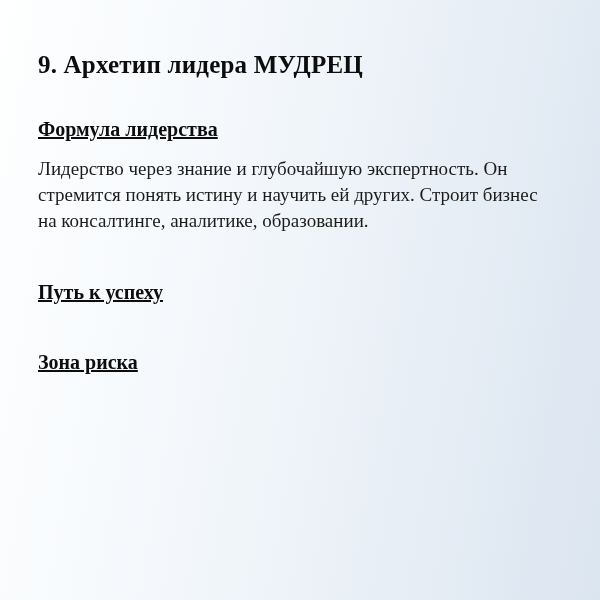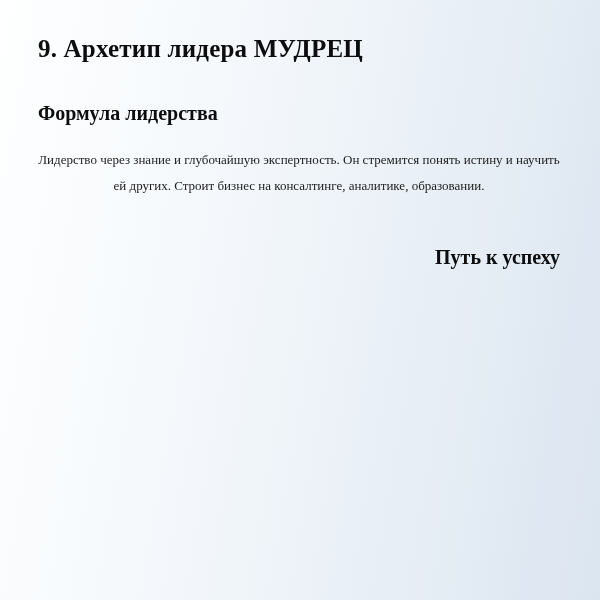--- a/index.html
+++ b/index.html
@@ -9,68 +9,68 @@
   body {
     width: 600px;
     height: 600px;
     overflow: hidden;
     font-family: "Liberation Serif", "DejaVu Serif", serif;
   }
   .slide {
     box-sizing: border-box;
     width: 600px;
     height: 600px;
-    padding: 34px 40px 0 38px;
+    padding: 50px 40px 0 38px;
     background: linear-gradient(100deg, #feffff 0%, #f3f7fb 40%, #dbe5f0 100%);
   }
   .slide-title {
     margin: 0;
     font-size: 25px;
     font-weight: bold;
     color: #0d0d0d;
     line-height: 1.18;
     letter-spacing: 0.2px;
   }
   .section {
     margin: 0;
   }
   .section-heading {
     margin: 34px 0 0 0;
     font-size: 20px;
     font-weight: bold;
     color: #0d0d0d;
     line-height: 1.2;
+    text-decoration: underline;
   }
   .section:first-of-type .section-heading {
     margin-top: 37px;
   }
   .section-body {
-    margin: 22px 0 0 0;
-    font-size: 13px;
+    margin: 15px 0 0 0;
+    font-size: 19px;
     font-weight: normal;
     color: #1c1c1c;
     line-height: 26px;
     max-width: 522px;
-    text-align: center;
   }
   .section + .section .section-heading {
     margin-top: 46px;
-    text-align: right;
   }
 </style>
 </head>
 <body>
 
 <div class="slide">
   <h1 class="slide-title">9. Архетип лидера МУДРЕЦ</h1>
 
   <div class="section">
     <h2 class="section-heading">Формула лидерства</h2>
     <p class="section-body">Лидерство через знание и глубочайшую экспертность. Он стремится понять истину и научить ей других. Строит бизнес на консалтинге, аналитике, образовании.</p>
   </div>
 
   <div class="section">
     <h2 class="section-heading">Путь к успеху</h2>
   </div>
 
   <div class="section">
+    <h2 class="section-heading">Зона риска</h2>
   </div>
 </div>
 
 </body></html>

